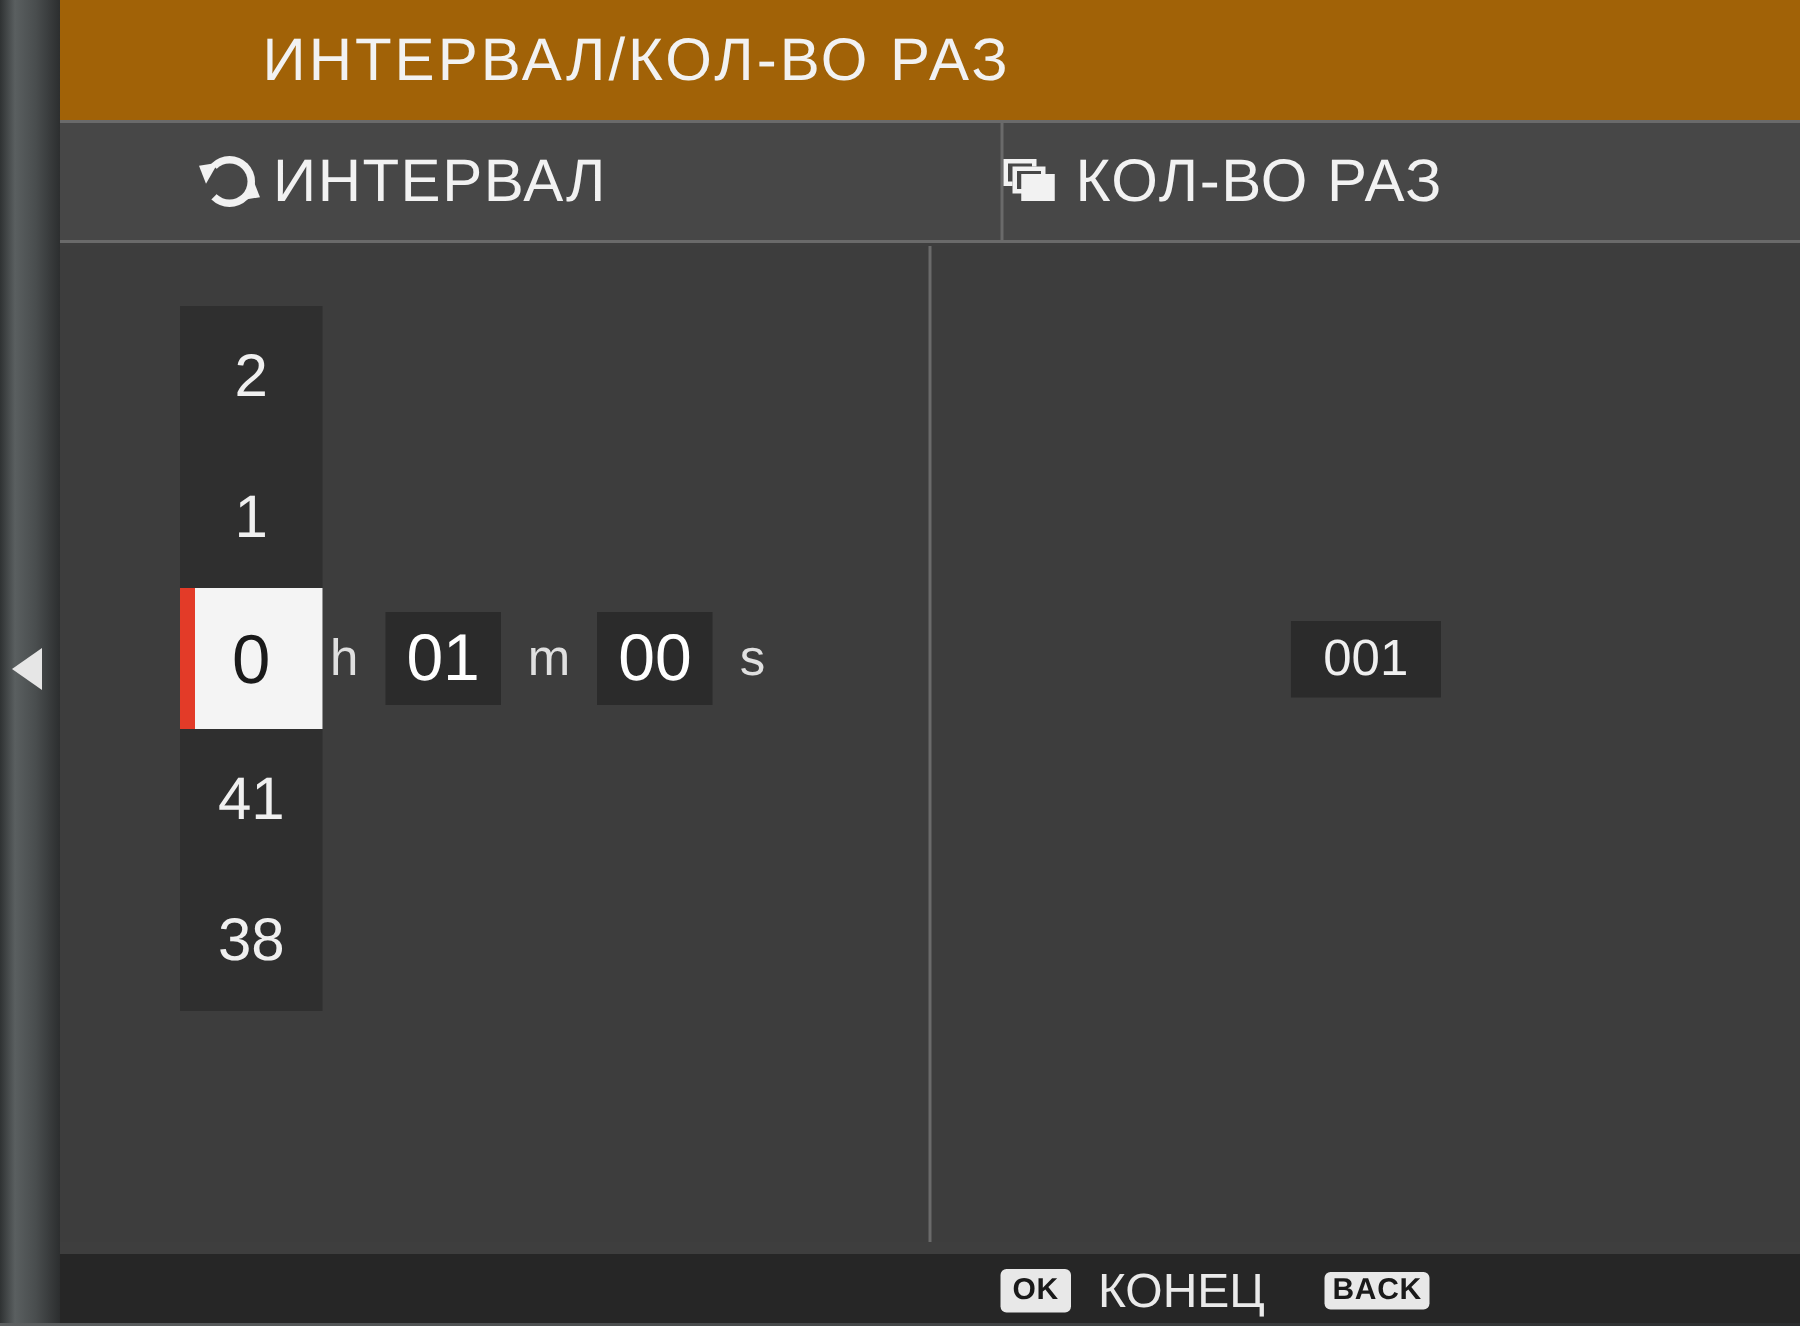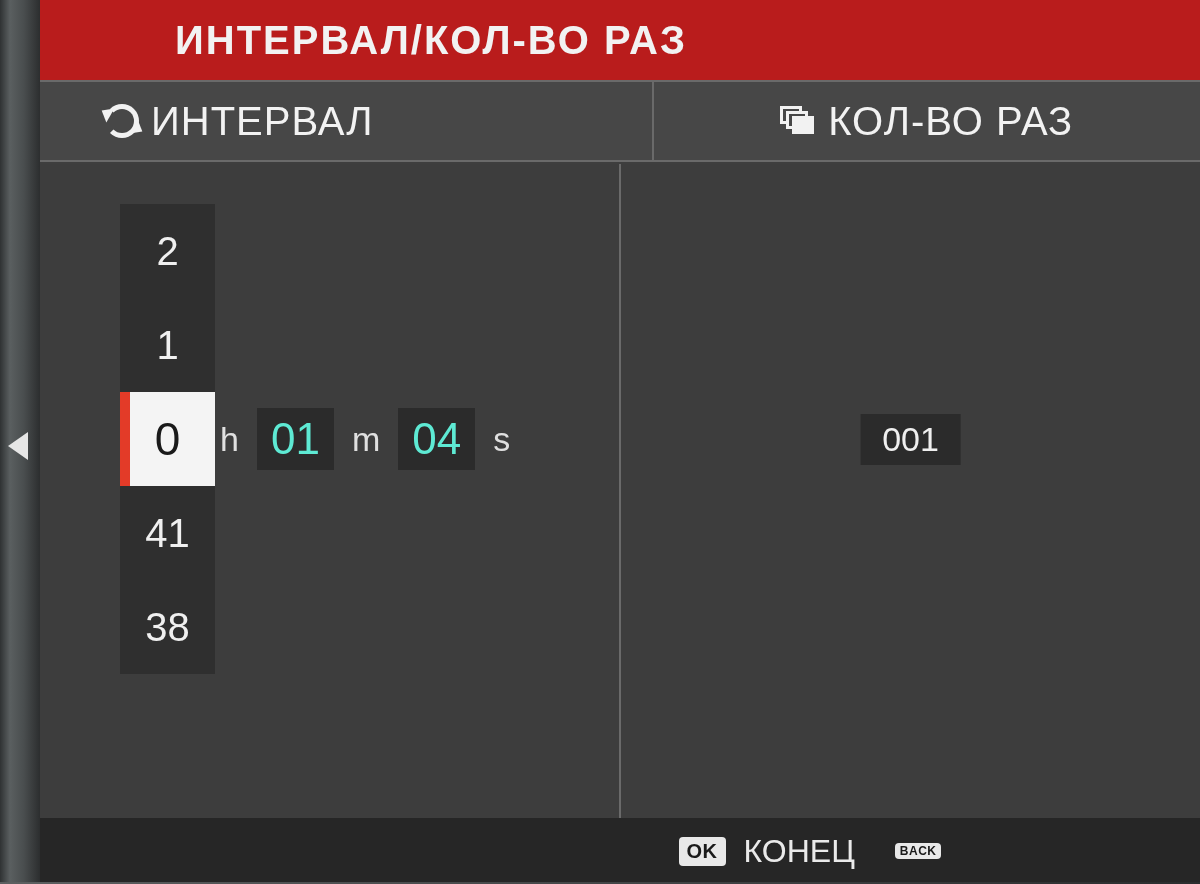--- a/index.html
+++ b/index.html
@@ -16,35 +16,35 @@
   .leftbar .arrow {
     position: absolute; left: 8px; top: 432px;
     width: 0; height: 0;
     border-top: 14px solid transparent;
     border-bottom: 14px solid transparent;
     border-right: 20px solid #e6e6e6;
     cursor: pointer;
   }
   .titlebar {
     position: absolute; left: 40px; top: 0; right: 0; height: 80px;
-    background: #b91c1c; color: #f2f2f2;
+    background: #a16207; color: #f2f2f2;
     display: flex; align-items: center; padding-left: 135px;
-    font-size: 40px; letter-spacing: 2px; font-weight: 700;
+    font-size: 40px; letter-spacing: 2px; font-weight: 400;
   }
   .headerbar {
     position: absolute; left: 40px; top: 80px; right: 0; height: 82px;
     background: #474747; display: flex; color: #f2f2f2;
     border-bottom: 2px solid #6a6a6a;
     border-top: 2px solid #6a6a6a;
   }
   .col-h {
-    flex: 1; display: flex; align-items: center; justify-content: center;
+    flex: 1; display: flex; align-items: center; 
     font-size: 40px; letter-spacing: 1px; gap: 12px;
   }
-  .col-h.left { justify-content: flex-start; padding-left: 65px; }
+  .col-h.left { justify-content: flex-start; padding-left: 96px; }
   .col-h.right { border-left: 2px solid #6a6a6a; }
   .icon-refresh {
     width: 34px; height: 34px; border: 5px solid #f2f2f2; border-radius: 50%;
     border-left-color: transparent; position: relative; display:inline-block;
   }
   .icon-refresh::before {
     content:""; position:absolute; left:-9px; top:-4px;
     border-top:8px solid transparent; border-bottom:8px solid transparent;
     border-right:10px solid #f2f2f2; transform: rotate(30deg);
   }
@@ -83,38 +83,38 @@
   .spinner-item.sel::before {
     content:""; position:absolute; left:0; top:0; bottom:0; width:10px; background:#e33b28;
   }
   .time-row {
     position:absolute; left:180px; top:228px; height:94px;
     display:flex; align-items:center; gap:18px; color:#e0e0e0;
     font-size:40px;
   }
   .unit { font-size:34px; }
   .valbox {
-    background:#2b2b2b; padding:6px 14px; font-size:44px; color:#5eead4;
+    background:#2b2b2b; padding:6px 14px; font-size:44px; color:#ffffff;
     min-width:70px; text-align:center;
   }
   .countbox {
     position:absolute; left:50%; top:250px; transform:translateX(-50%);
     background:#2b2b2b; padding:6px 22px; font-size:34px; color:#efefef;
   }
   .footer {
-    position:absolute; left:40px; right:0; bottom:0; height:66px;
+    position:absolute; left:40px; right:0; bottom:0; height:48px;
     background:#262626; color:#eaeaea; display:flex; align-items:center;
     justify-content:center; gap:40px; font-size:32px;
     padding-left: 380px;
   }
   .keycap {
     background:#e8e8e8; color:#1a1a1a; font-size:20px; font-weight:700;
     padding:3px 8px; border-radius:4px; letter-spacing:0.5px;
   }
-  .keycap.small { font-size:12px; padding:1px 5px; }
+  .keycap.small { font-size:20px; padding:1px 5px; }
   .footgroup { display:flex; align-items:center; gap:18px; }
   .bottomedge { position:absolute; left:0; right:0; bottom:0; height:2px;
     background:linear-gradient(to right,#5c5f60,#2b2d2e); }
 </style>
 </head>
 <body>
 
 <div class="screen">
 
   <div class="leftbar">
@@ -146,21 +146,21 @@
         <div class="spinner-item">2</div>
         <div class="spinner-item">1</div>
         <div class="spinner-item sel">0</div>
         <div class="spinner-item">41</div>
         <div class="spinner-item">38</div>
       </div>
       <div class="time-row">
         <span class="unit">h</span>
         <span class="valbox">01</span>
         <span class="unit">m</span>
-        <span class="valbox">04</span>
+        <span class="valbox">00</span>
         <span class="unit">s</span>
       </div>
     </div>
     <div class="pane right">
       <div class="countbox">001</div>
     </div>
   </div>
 
   <div class="footer">
     <div class="footgroup">

